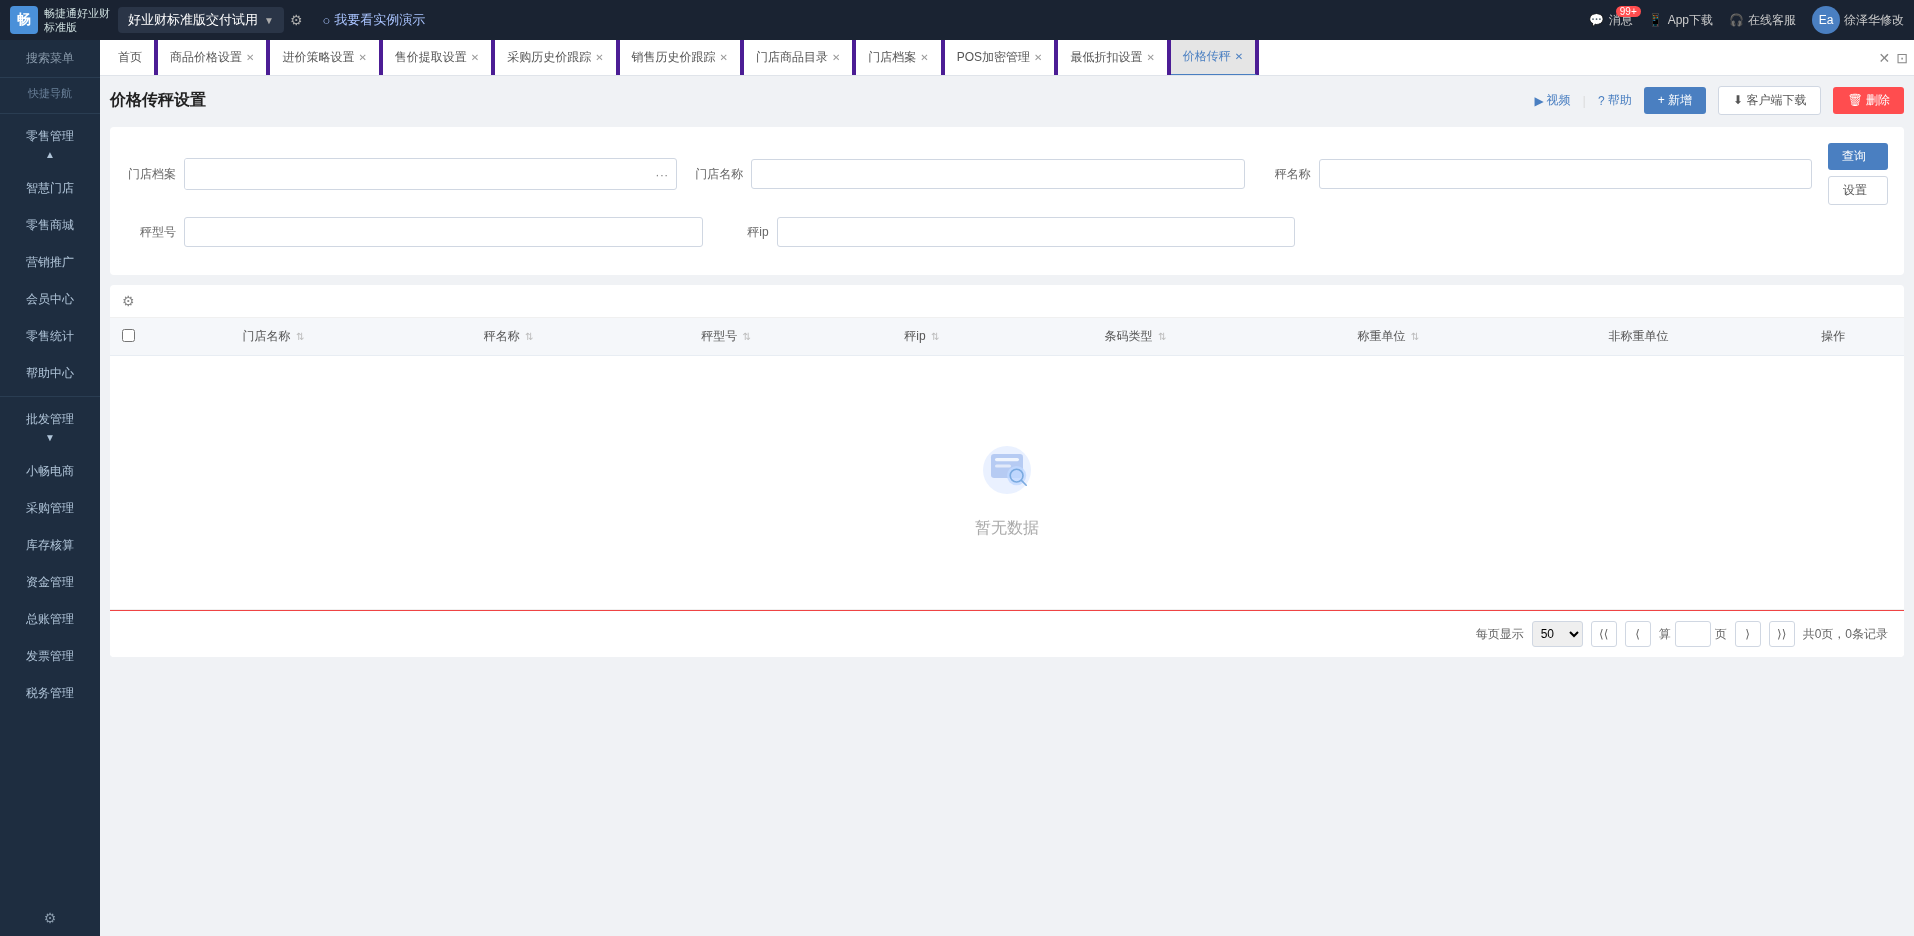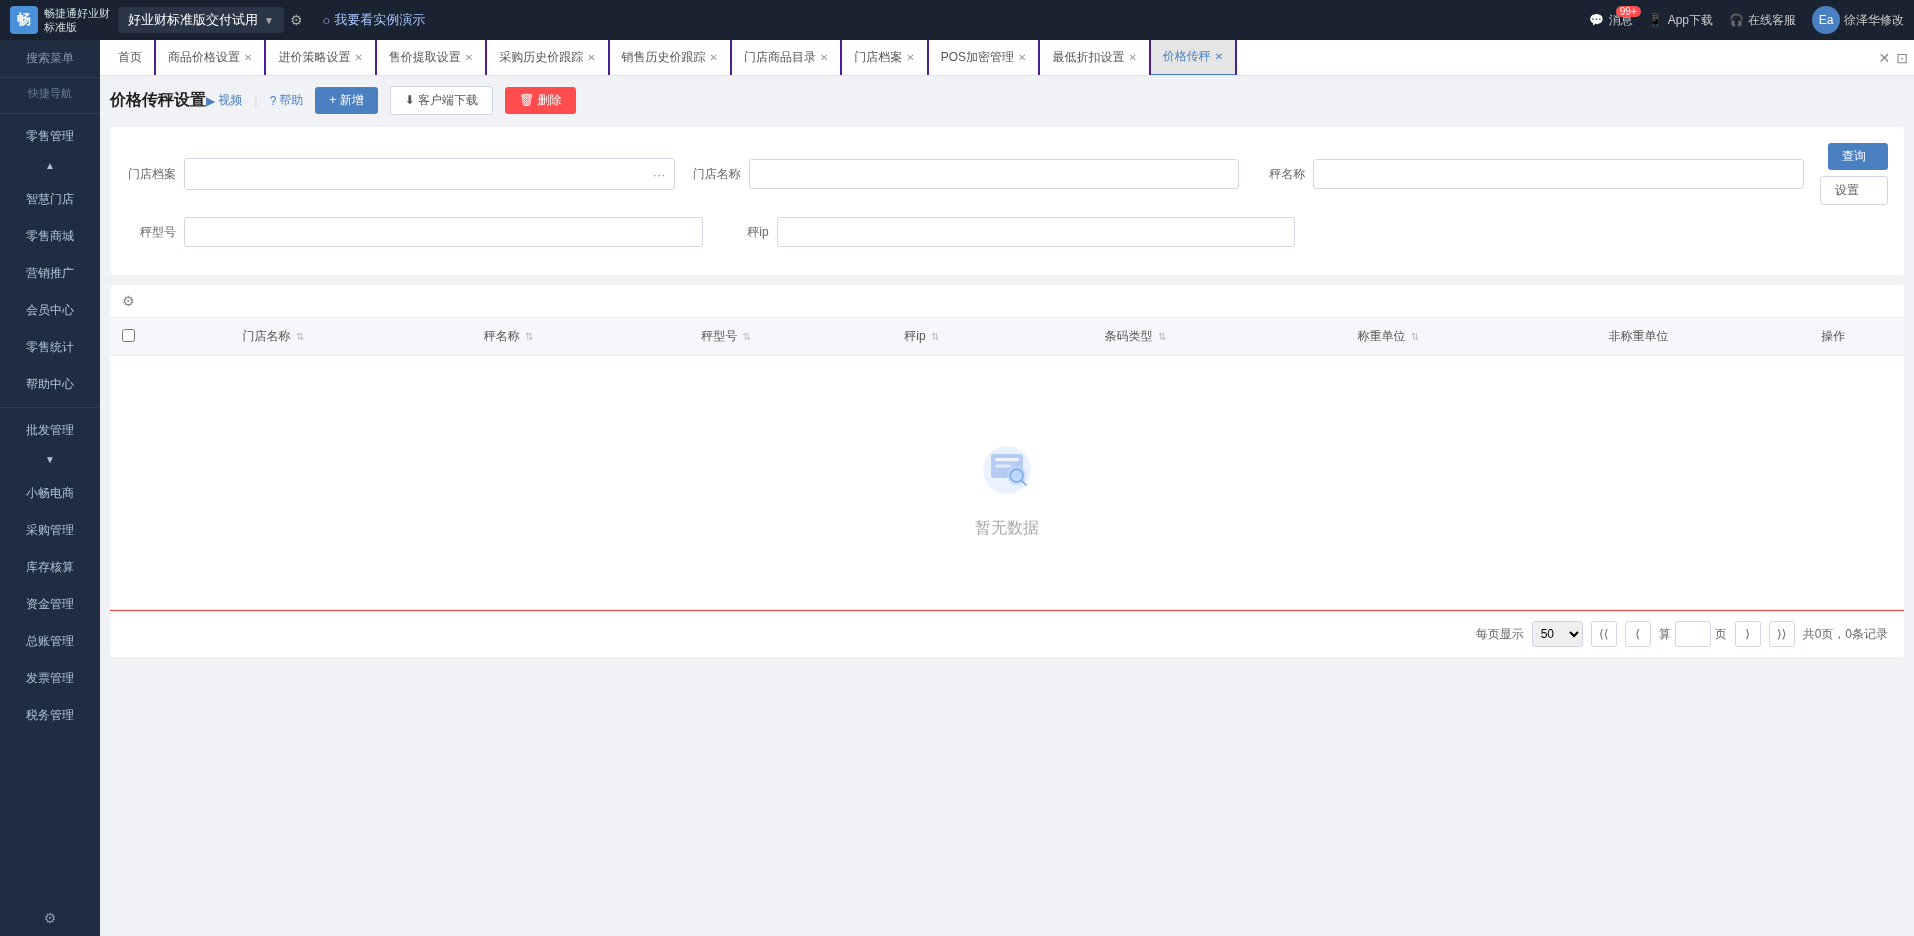--- a/index.html
+++ b/index.html
@@ -19,41 +19,41 @@
     .badge { background: #ff4d4f; color: #fff; border-radius: 8px; font-size: 10px; padding: 0 4px; position: absolute; top: -6px; right: -8px; }
     .topbar-avatar { width: 28px; height: 28px; background: #4a7fc1; border-radius: 50%; display: flex; align-items: center; justify-content: center; color: #fff; font-size: 12px; }
 
     
     .main-layout { display: flex; flex: 1; overflow: hidden; }
 
     
     .sidebar { width: 100px; background: #1e2d40; display: flex; flex-direction: column; flex-shrink: 0; overflow-y: auto; }
     .sidebar-search { padding: 10px 20px; color: #8899aa; text-align: center; font-size: 12px; cursor: pointer; border-bottom: 1px solid #2a3d52; }
     .sidebar-nav-group { padding: 8px 8px; color: #6a8099; text-align: center; font-size: 11px; cursor: pointer; }
-    .sidebar-item { padding: 10px 4px; color: #b0c4d8; text-align: center; font-size: 12px; cursor: pointer; display: flex; flex-direction: column; align-items: center; gap: 15px; }
+    .sidebar-item { padding: 10px 4px; color: #b0c4d8; text-align: center; font-size: 12px; cursor: pointer; display: flex; flex-direction: column; align-items: center; gap: 4px; }
     .sidebar-divider { height: 1px; background: #2a3d52; margin: 4px 0; }
     .sidebar-bottom { margin-top: auto; padding: 10px; text-align: center; color: #8899aa; font-size: 14px; cursor: pointer; }
 
     
     .content-area { flex: 1; display: flex; flex-direction: column; overflow: hidden; }
 
     
     .tabbar { background: #fff; border-bottom: 1px solid #e0e4ea; display: flex; align-items: center; height: 36px; padding: 0 6px; overflow-x: auto; flex-shrink: 0; }
     .tabbar::-webkit-scrollbar { height: 2px; }
-    .tab { display: flex; align-items: center; gap: 4px; padding: 0 12px; height: 36px; font-size: 12px; color: #555; cursor: pointer; white-space: nowrap; border-right: 2px solid #4c1d95; flex-shrink: 0; }
+    .tab { display: flex; align-items: center; gap: 4px; padding: 0 12px; height: 36px; font-size: 12px; color: #555; cursor: pointer; white-space: nowrap; border-right: 4px solid #4c1d95; flex-shrink: 0; }
     .tab.active { color: #4a7fc1; background: #eef3fc; border-bottom: 2px solid #4a7fc1; }
     .tab-close { color: #999; font-size: 10px; cursor: pointer; }
     .tabbar-controls { margin-left: auto; display: flex; align-items: center; gap: 6px; flex-shrink: 0; padding-left: 8px; }
     .tabbar-ctrl-btn { color: #888; cursor: pointer; font-size: 14px; }
 
     
     .page-content { flex: 1; overflow-y: auto; background: #f0f2f5; padding: 10px; }
 
     
-    .page-header { display: flex; align-items: center; margin-bottom: 12px; }
+    .page-header { display: flex; align-items: center; justify-content: space-between; margin-bottom: 12px; }
     .page-title { font-size: 16px; font-weight: bold; color: #222; }
     .page-header-right { display: flex; align-items: center; gap: 12px; }
     .page-header-link { color: #4a7fc1; font-size: 12px; cursor: pointer; display: flex; align-items: center; gap: 3px; }
     .page-header-divider { color: #ddd; }
     .btn { padding: 5px 14px; border-radius: 3px; font-size: 12px; cursor: pointer; border: none; display: flex; align-items: center; gap: 4px; }
     .btn-primary { background: #4a7fc1; color: #fff; }
     .btn-default { background: #fff; color: #555; border: 1px solid #d0d7e2; }
     .btn-danger { background: #ff4d4f; color: #fff; }
 
     
@@ -276,21 +276,21 @@
           </div>
           <div class="search-field">
             <span class="search-label">门店名称</span>
             <input class="search-input" type="text" style="">
           </div>
           <div class="search-field">
             <span class="search-label">秤名称</span>
             <input class="search-input" type="text" style="">
           </div>
           <div style="display:flex; flex-direction:column; gap:6px; flex-shrink:0;">
-            <button class="btn btn-primary" style="min-width:60px;margin-left:8px;">查询</button>
+            <button class="btn btn-primary" style="min-width:60px;">查询</button>
             <button class="btn btn-default" style="min-width:60px;">设置</button>
           </div>
         </div>
 
         <div class="search-row">
           <div class="search-field">
             <span class="search-label" style="min-width:50px;">秤型号</span>
             <input class="search-input" type="text" style="">
           </div>
           <div class="search-field">

